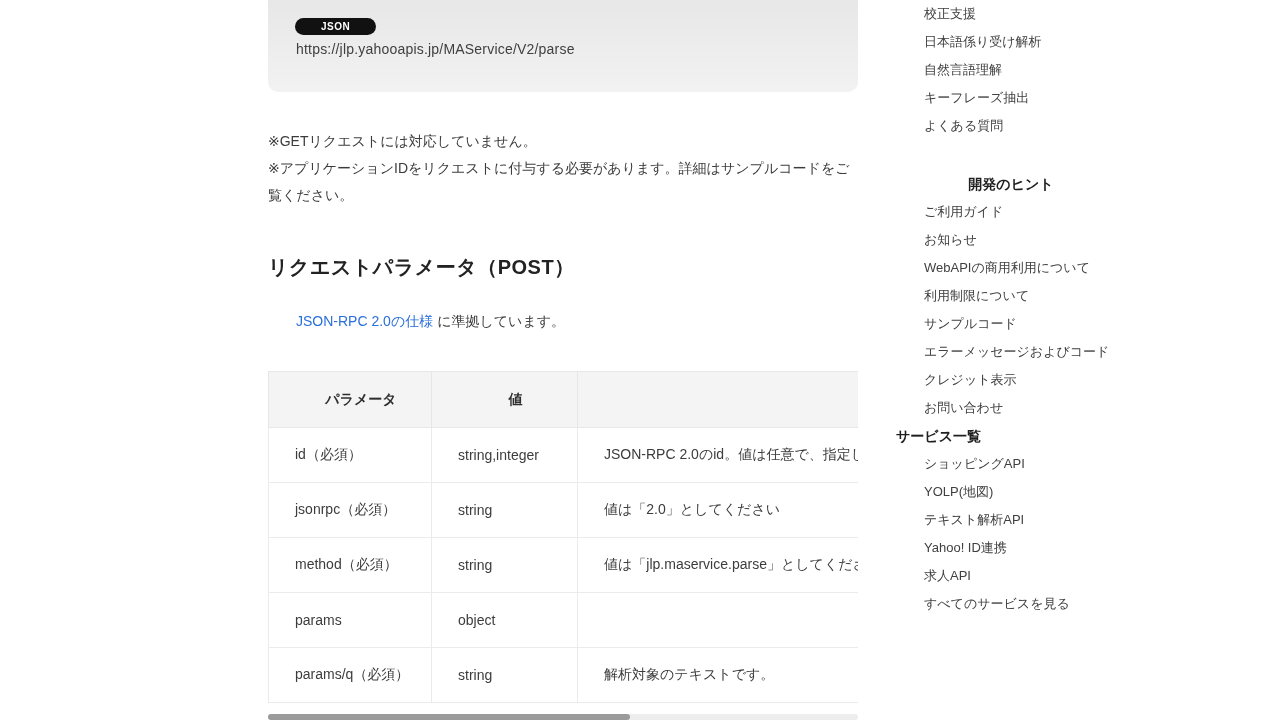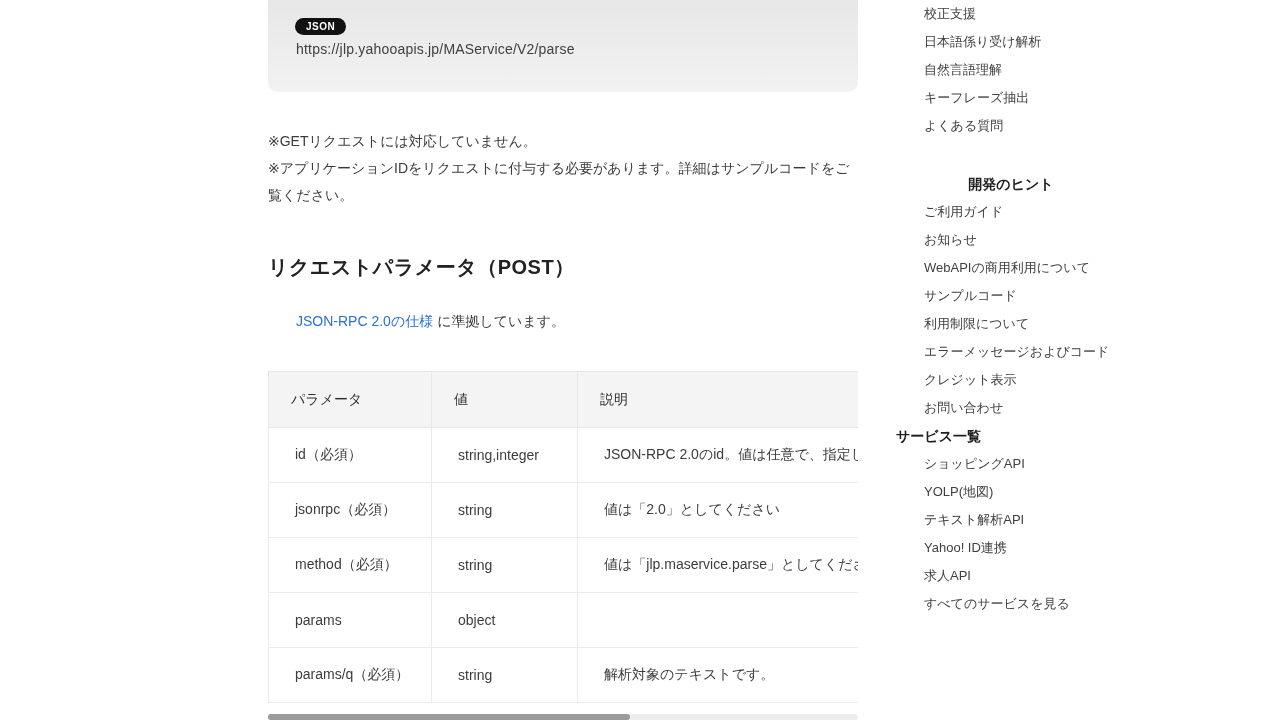--- a/index.html
+++ b/index.html
@@ -17,21 +17,21 @@
 
   .code-block {
     position: absolute; left: 0; top: 0; width: 590px; height: 92px;
     background: linear-gradient(180deg, #e7e7e7 0%, #f2f2f2 100%);
     border-radius: 0 0 10px 10px;
   }
   .json-badge {
     position: absolute; left: 27px; top: 18px;
     background: #111111; color: #ffffff;
     font-size: 10px; font-weight: bold; letter-spacing: 0.5px;
-    padding: 3px 11px; border-radius: 10px;
+    padding: 3px 26px; border-radius: 10px;
     display: inline-block;
   }
   .code-url {
     position: absolute; left: 28px; top: 41px;
     font-size: 14px; color: #404040; letter-spacing: 0.2px;
     white-space: nowrap;
   }
 
   .notes { position: absolute; left: 0; top: 128px; width: 590px;
            font-size: 14px; line-height: 27px; color: #3c3c3c; }
@@ -48,22 +48,22 @@
     overflow: hidden;
   }
   table.params {
     width: 970px; border-collapse: collapse; table-layout: fixed;
     font-size: 14px;
   }
   table.params col.c1 { width: 163px; }
   table.params col.c2 { width: 146px; }
   table.params col.c3 { width: 661px; }
   table.params th {
-    background: #f4f4f4; font-weight: normal; color: #2e2e2e;
-    text-align: left; height: 56px; padding-left: 22px;
+    background: #f4f4f4; font-weight: bold; color: #2e2e2e;
+    text-align: center; height: 56px; padding-left: 22px;
     border: 1px solid #e7e7e7; white-space: nowrap;
   }
   table.params td {
     height: 55px; padding-left: 26px; color: #3c3c3c;
     border: 1px solid #ebebeb; white-space: nowrap; overflow: hidden;
     background: #ffffff;
   }
 
   .h-scrollbar {
     position: absolute; left: 0; top: 714px; width: 590px; height: 6px;
@@ -165,22 +165,22 @@
       <li><a href="#">自然言語理解</a></li>
       <li><a href="#">キーフレーズ抽出</a></li>
       <li><a href="#">よくある質問</a></li>
     </ul>
 
     <div class="side-heading gap-1">開発のヒント</div>
     <ul>
       <li><a href="#">ご利用ガイド</a></li>
       <li><a href="#">お知らせ</a></li>
       <li><a href="#">WebAPIの商用利用について</a></li>
+      <li><a href="#">利用制限について</a></li>
       <li><a href="#">サンプルコード</a></li>
-      <li><a href="#">利用制限について</a></li>
       <li><a href="#">エラーメッセージおよびコード</a></li>
       <li><a href="#">クレジット表示</a></li>
       <li><a href="#">お問い合わせ</a></li>
     </ul>
 
     <div class="side-heading gap-2">サービス一覧</div>
     <ul>
       <li><a href="#">ショッピングAPI</a></li>
       <li><a href="#">YOLP(地図)</a></li>
       <li><a href="#">テキスト解析API</a></li>

